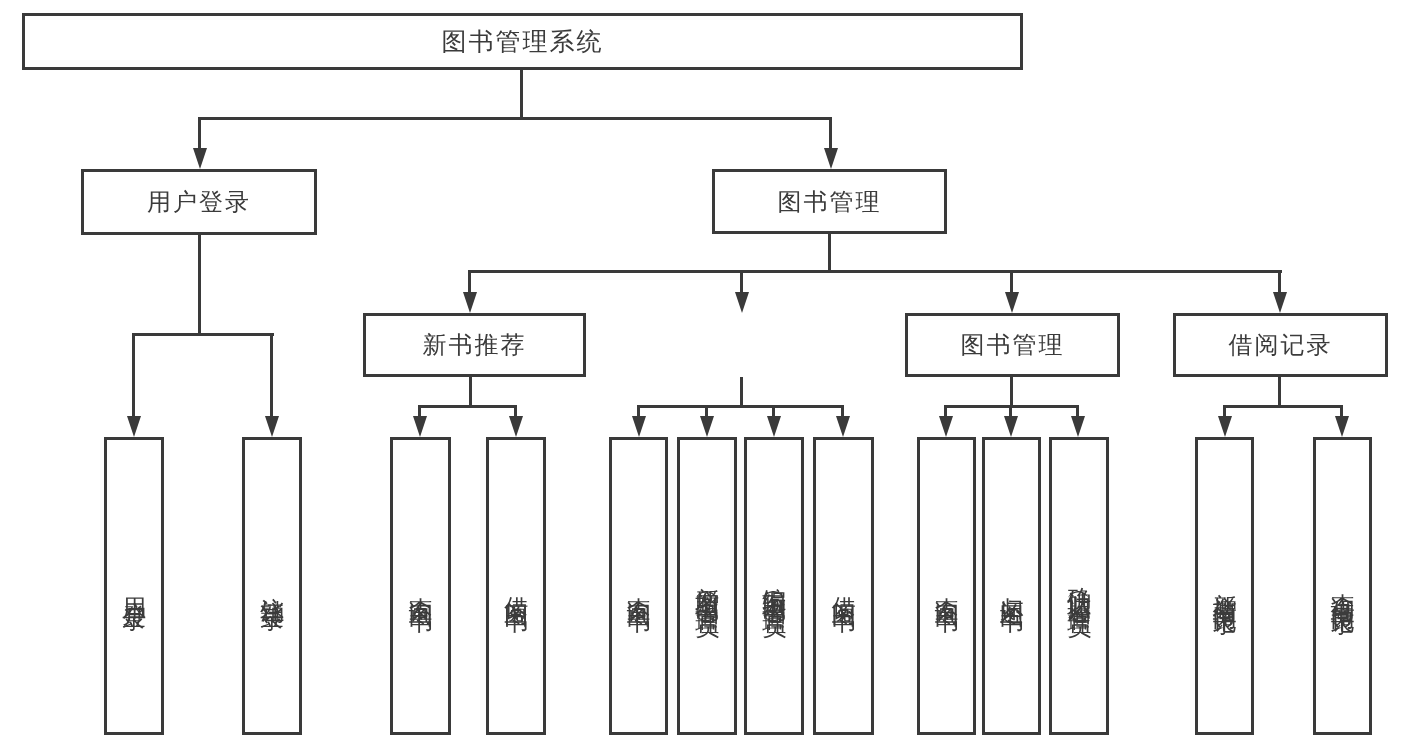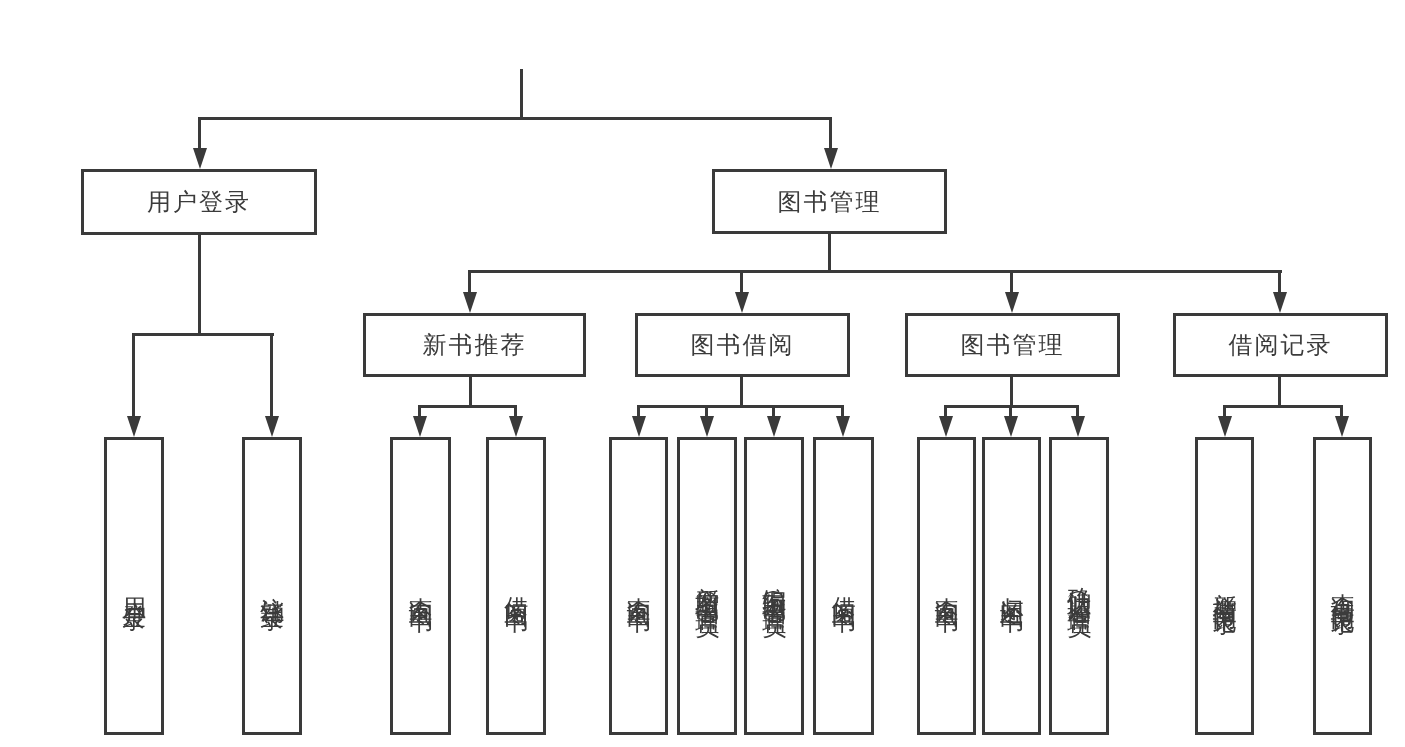--- a/index.html
+++ b/index.html
@@ -51,20 +51,21 @@
     color:#a8a8a8;
     white-space:nowrap;
     z-index:5;
   }
 </style>
 </head>
 <body>
 
 <div id="canvas">
 
+  <div class="box root" style="left:22px;top:13px;width:1001px;height:57px;">图书管理系统</div>
 
   <div class="line" style="left:520px;top:69px;width:3px;height:50px;"></div>
   <div class="line" style="left:198px;top:117px;width:634px;height:3px;"></div>
   <div class="arrow" style="left:198px;top:117px;height:31px;"></div>
   <div class="arrow" style="left:829px;top:117px;height:31px;"></div>
 
   <div class="box" style="left:81px;top:169px;width:236px;height:66px;">用户登录</div>
   <div class="box" style="left:712px;top:169px;width:235px;height:65px;">图书管理</div>
 
   <div class="line" style="left:198px;top:235px;width:3px;height:101px;"></div>
@@ -73,21 +74,20 @@
   <div class="arrow" style="left:270px;top:333px;height:83px;"></div>
 
   <div class="line" style="left:828px;top:234px;width:3px;height:38px;"></div>
   <div class="line" style="left:468px;top:270px;width:814px;height:3px;"></div>
   <div class="arrow" style="left:468px;top:270px;height:22px;"></div>
   <div class="arrow" style="left:740px;top:270px;height:22px;"></div>
   <div class="arrow" style="left:1010px;top:270px;height:22px;"></div>
   <div class="arrow" style="left:1278px;top:270px;height:22px;"></div>
 
   <div class="box" style="left:363px;top:313px;width:223px;height:64px;">新书推荐</div>
-  <div class="box" style="left:635px;top:313px;width:215px;height:64px;">图书借阅</div>
   <div class="box" style="left:905px;top:313px;width:215px;height:64px;">图书管理</div>
   <div class="box" style="left:1173px;top:313px;width:215px;height:64px;">借阅记录</div>
 
   <div class="line" style="left:469px;top:377px;width:3px;height:30px;"></div>
   <div class="line" style="left:419px;top:405px;width:97px;height:3px;"></div>
   <div class="arrow" style="left:418px;top:405px;height:11px;"></div>
   <div class="arrow" style="left:514px;top:405px;height:11px;"></div>
 
   <div class="line" style="left:740px;top:377px;width:3px;height:30px;"></div>
   <div class="line" style="left:638px;top:405px;width:206px;height:3px;"></div>

